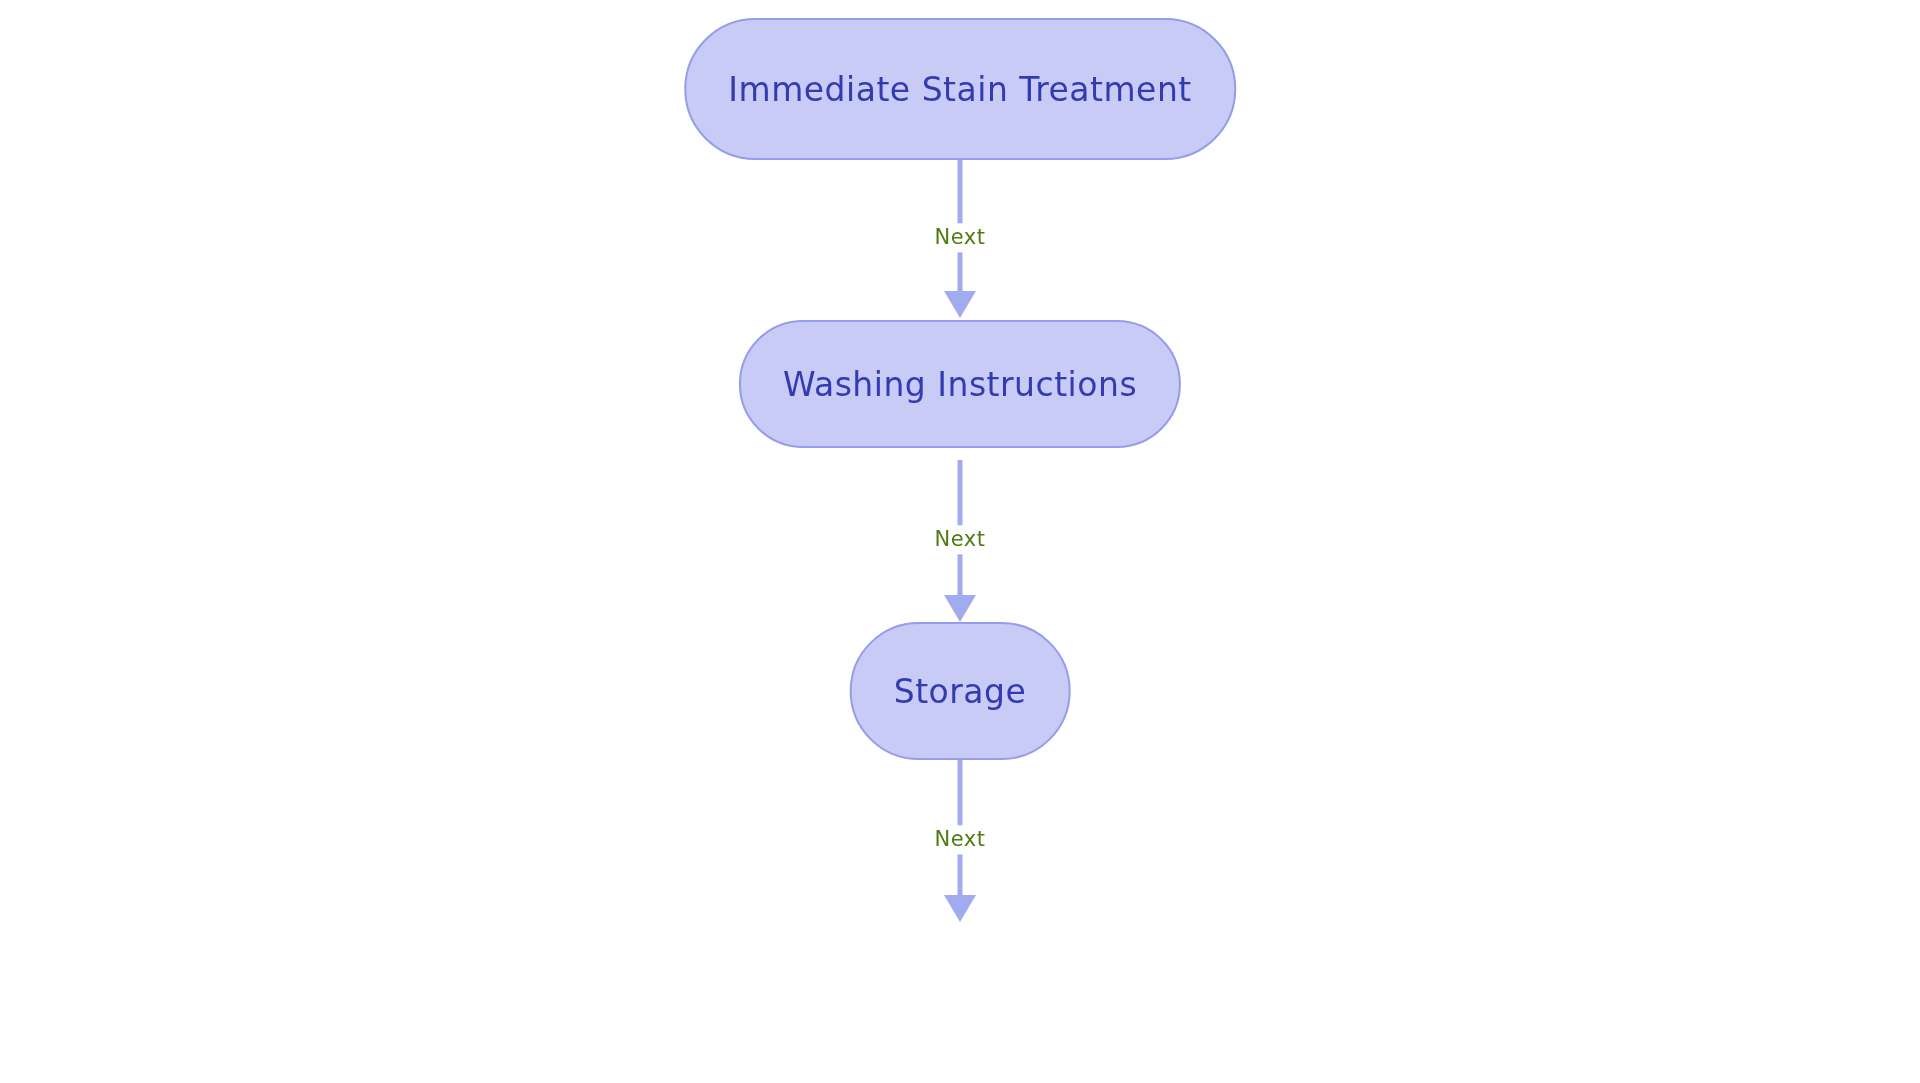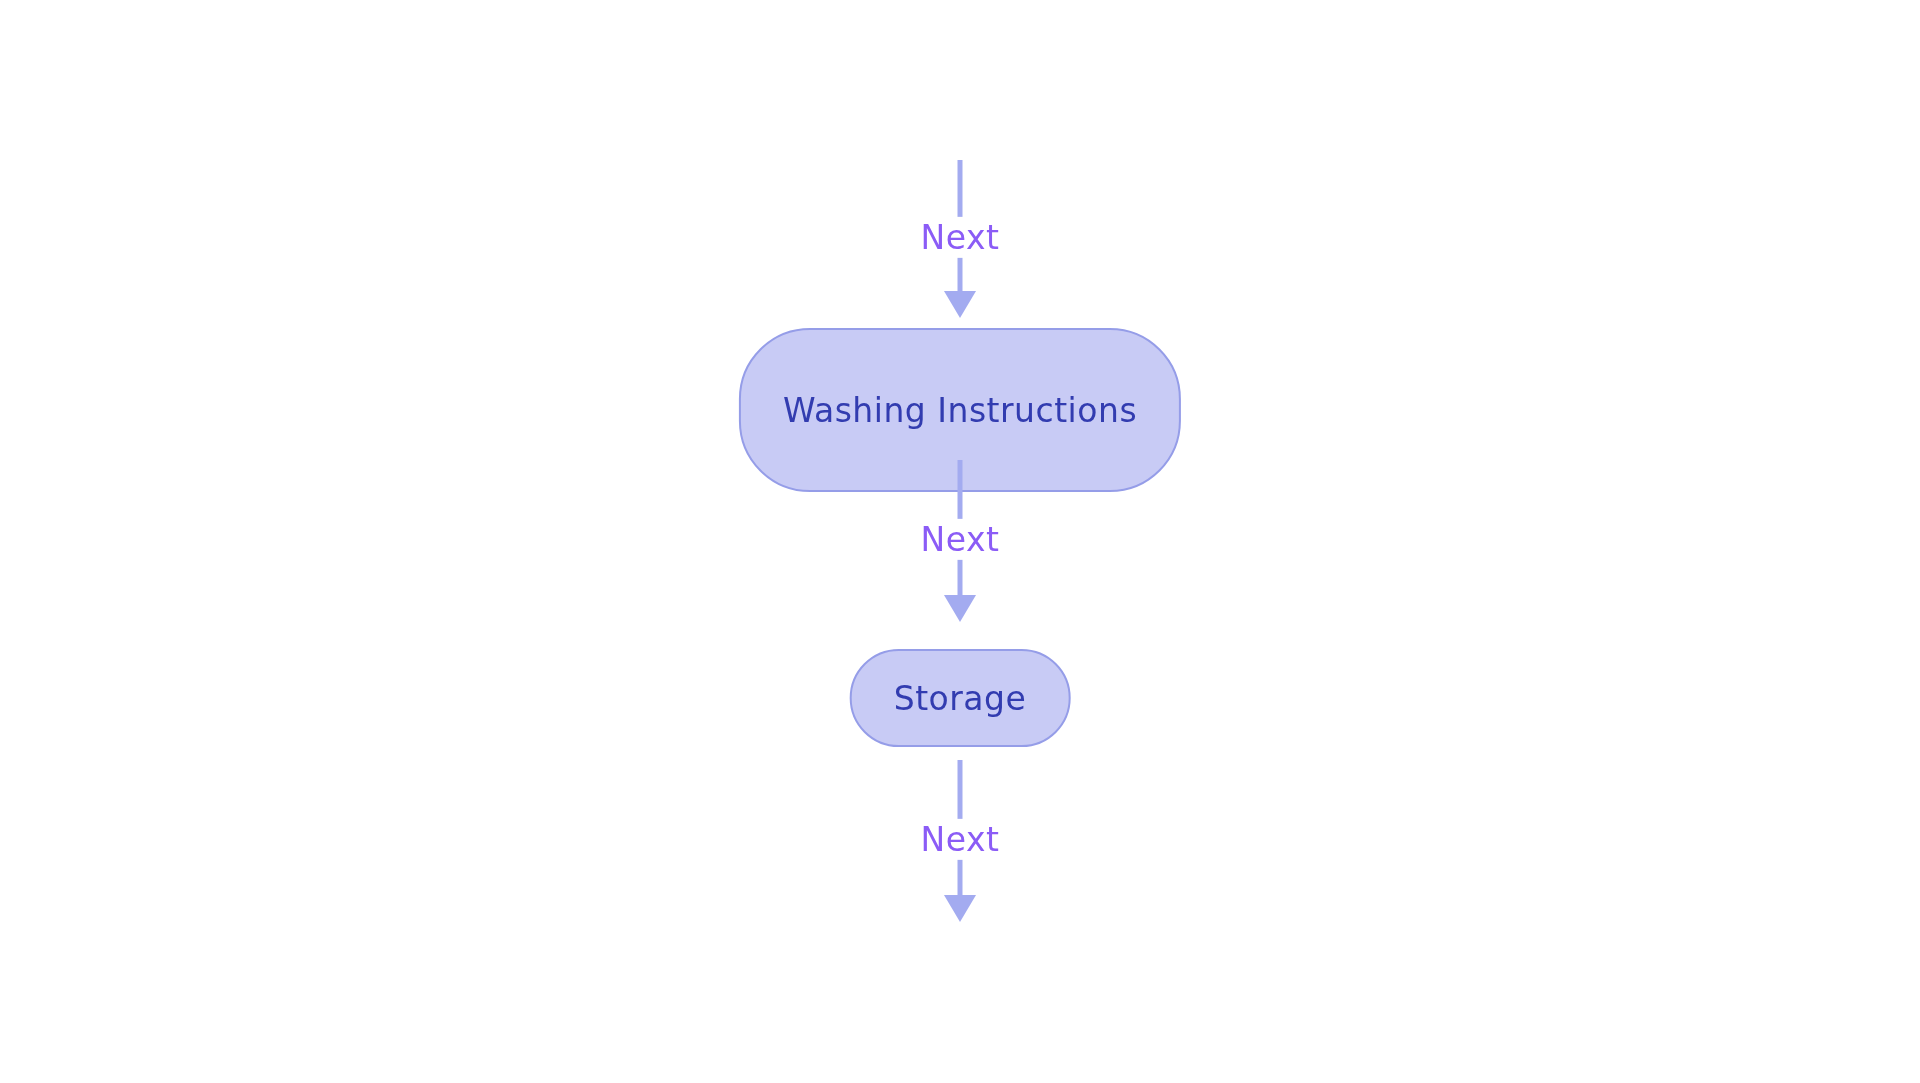--- a/index.html
+++ b/index.html
@@ -61,49 +61,52 @@
     border-right: 16px solid transparent;
     border-top: 27px solid #a3abf0;
   }
   .edge-label {
     position: absolute;
     left: 50%;
     top: 50%;
     transform: translate(-50%, -54%);
     background: #ffffff;
     padding: 4px 10px;
-    color: #8b5cf6;
-    font-size: 33px;
+    color: #4d7c0f;
+    font-size: 21px;
     line-height: 1;
     letter-spacing: 0.5px;
   }
 </style>
 </head>
 <body>
 
 <div class="canvas">
 
+  <div class="node" style="top: 18px; height: 142px;">
+    <span class="node-label">Immediate Stain Treatment</span>
+  </div>
 
   <div class="edge" style="top: 160px; height: 158px;">
     <div class="edge-line"></div>
     <div class="edge-arrowhead"></div>
     <span class="edge-label">Next</span>
   </div>
 
-  <div class="node" style="top: 328px; height: 164px;">
+  <div class="node" style="top: 320px; height: 128px;">
     <span class="node-label">Washing Instructions</span>
   </div>
 
   <div class="edge" style="top: 460px; height: 162px;">
     <div class="edge-line"></div>
     <div class="edge-arrowhead"></div>
     <span class="edge-label">Next</span>
   </div>
 
-  <div class="node" style="top: 649px; height: 98px;">
+  <div class="node" style="top: 622px; height: 138px;">
     <span class="node-label">Storage</span>
   </div>
 
   <div class="edge" style="top: 760px; height: 162px;">
     <div class="edge-line"></div>
     <div class="edge-arrowhead"></div>
     <span class="edge-label">Next</span>
   </div>
 
 

